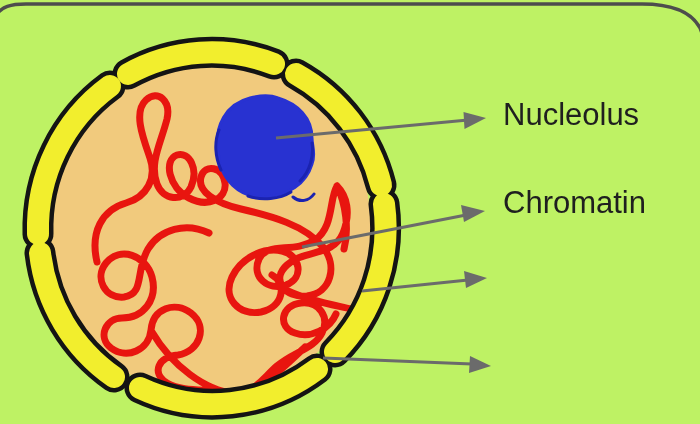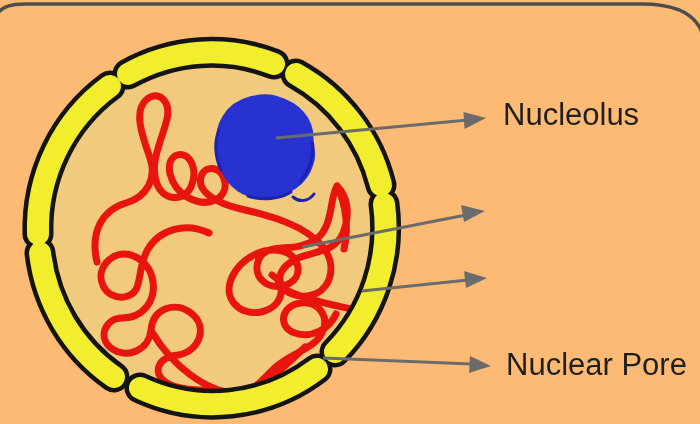--- a/index.html
+++ b/index.html
@@ -1,17 +1,17 @@
 <!DOCTYPE html>
 <html><head>
 <meta charset="utf-8">
 <style>
   html,body{margin:0;padding:0;background:#ffffff;}
   .stage{
-    position:relative;width:700px;height:424px;background:#fdba74;
+    position:relative;width:700px;height:424px;background:#bef264;
     overflow:hidden;font-family:"Liberation Sans", sans-serif;
   }
   .stage svg{position:absolute;left:0;top:0;}
   .label{
     position:absolute;font-size:31px;line-height:32px;color:#1f1f1f;
     white-space:nowrap;letter-spacing:0;
   }
 </style>
 </head>
 <body>
@@ -84,16 +84,16 @@
       <line x1="362" y1="291" x2="468" y2="280" stroke="#6b6b6b" stroke-width="3"></line>
       <polygon points="487,278 466,288 464,271" fill="#6b6b6b"></polygon>
 
       <line x1="323" y1="358" x2="472" y2="364" stroke="#6b6b6b" stroke-width="3"></line>
       <polygon points="491,366 469,373 470,356" fill="#6b6b6b"></polygon>
     </g>
   </svg>
 
   <div class="label" style="left:503px;top:99px">Nucleolus</div>
 
+  <div class="label" style="left:503px;top:187px">Chromatin</div>
 
 
-  <div class="label" style="left:506px;top:349px">Nuclear Pore</div>
 </div>
 
 </body></html>

